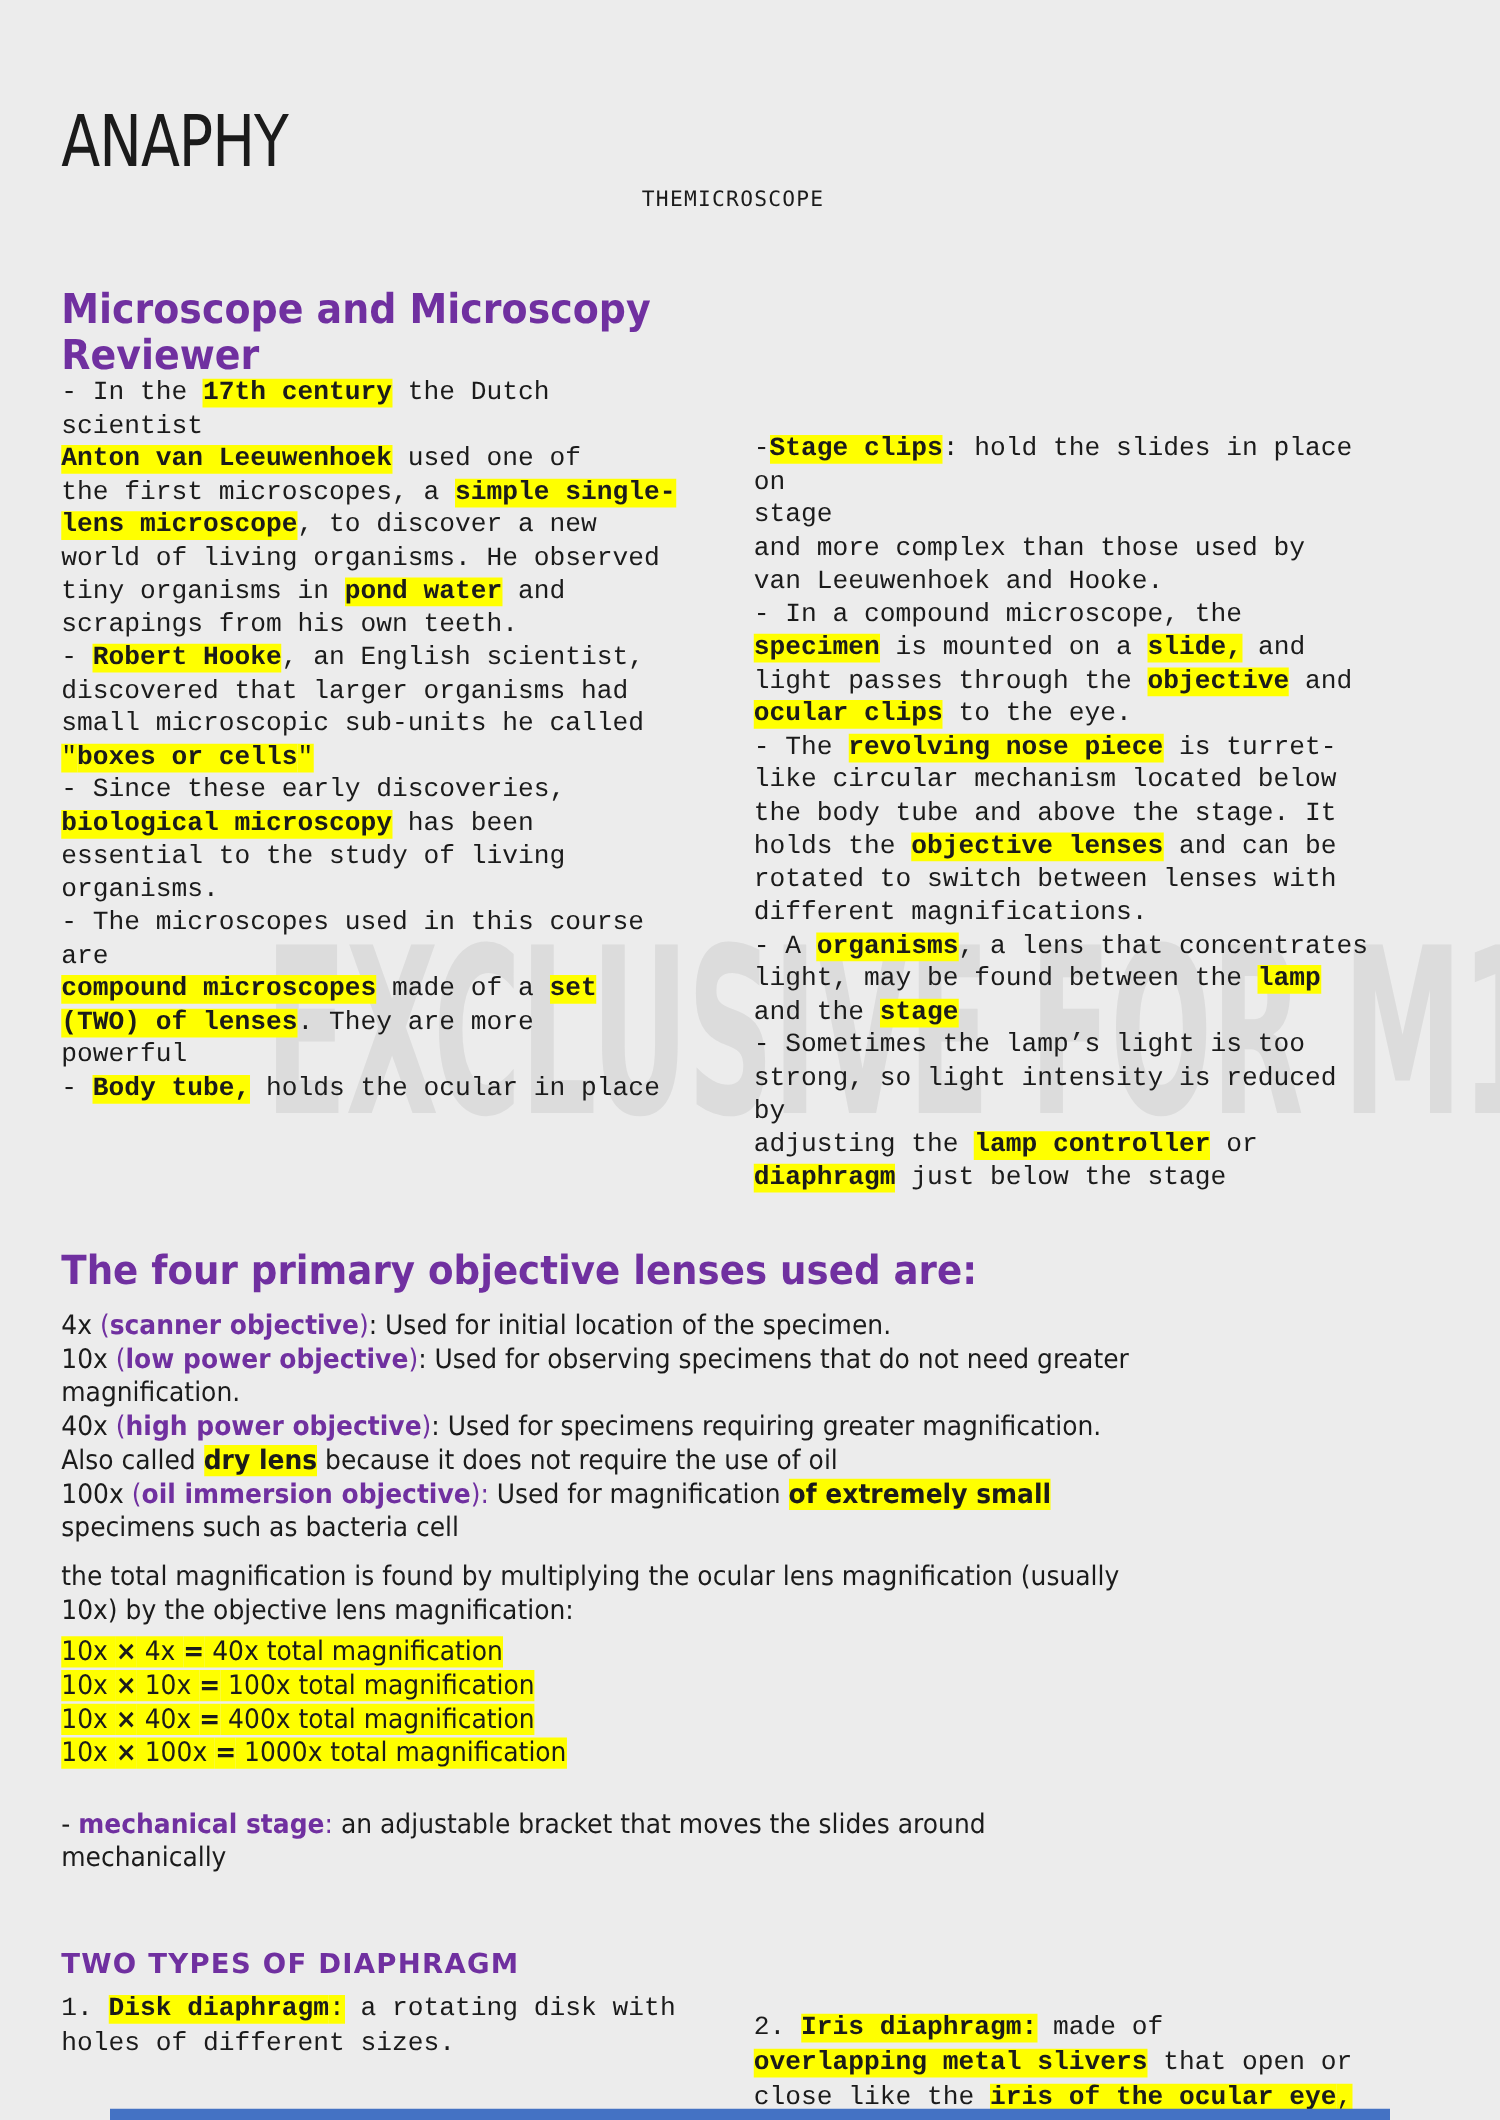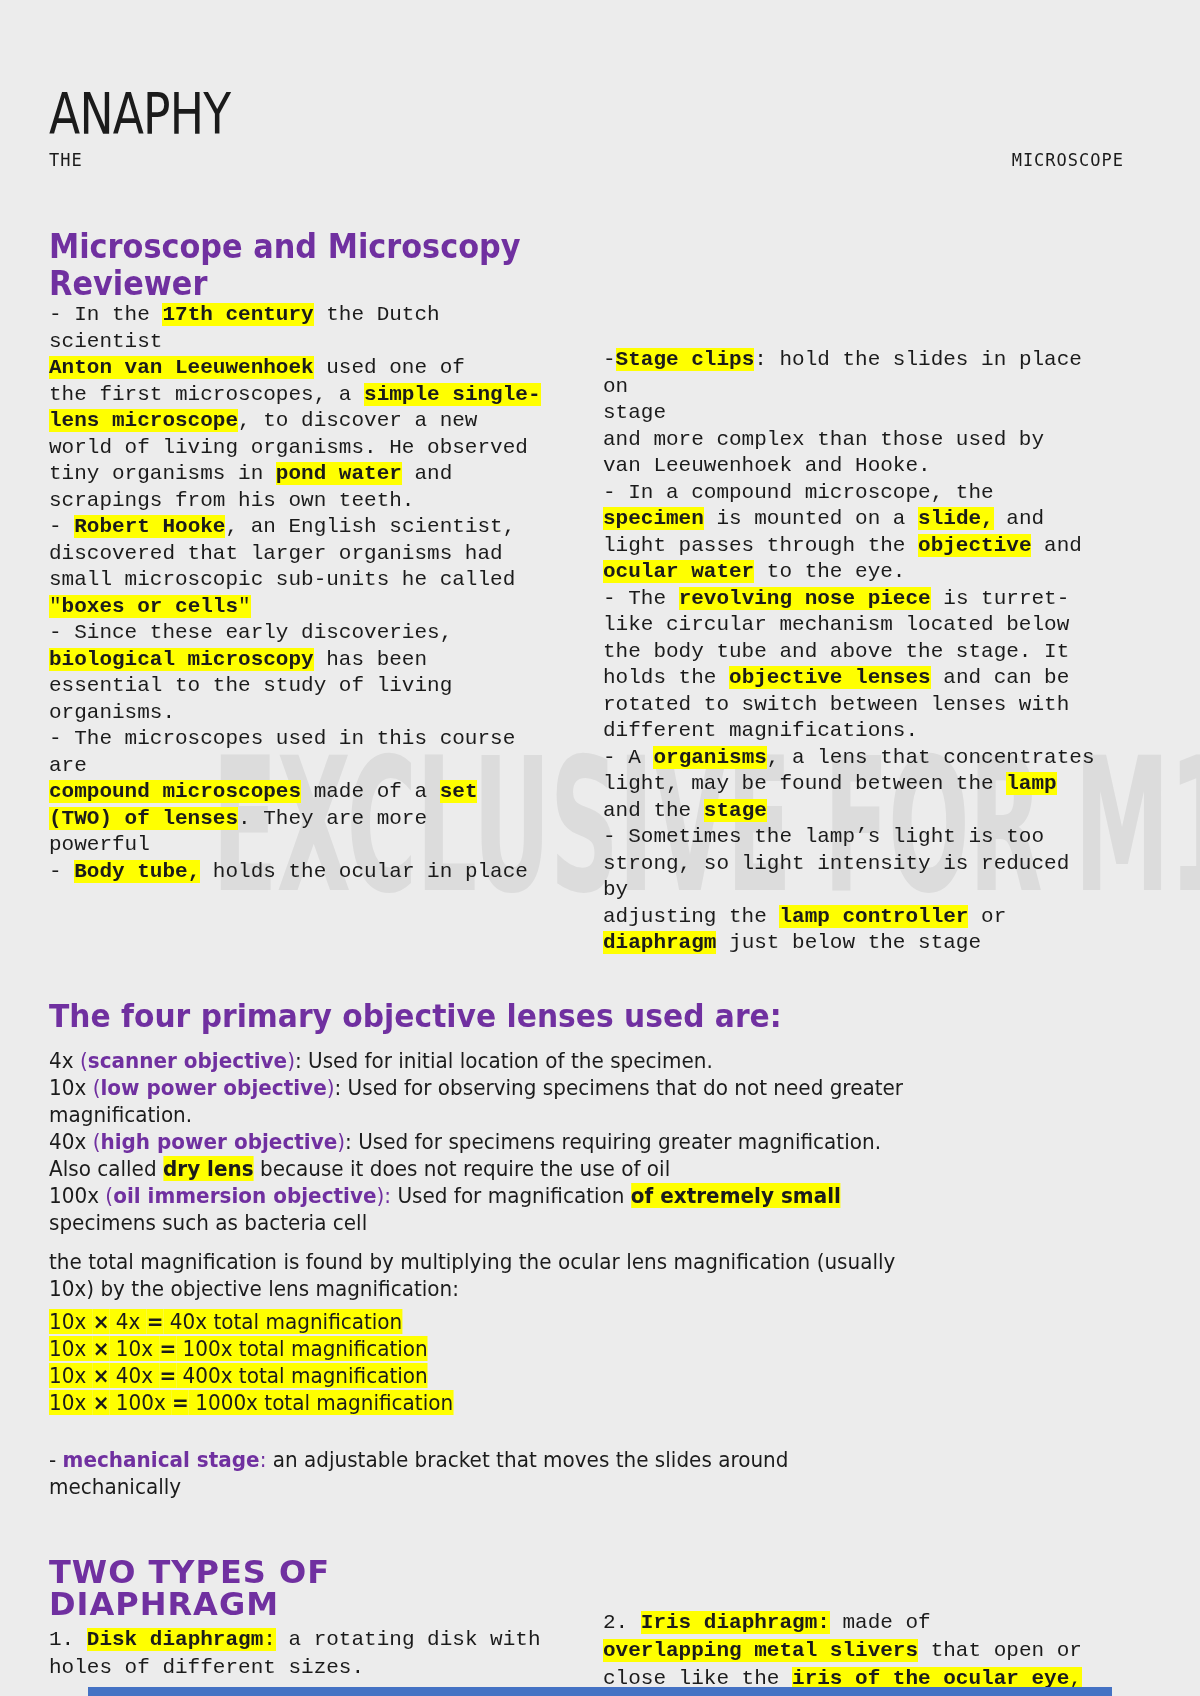--- a/index.html
+++ b/index.html
@@ -3,27 +3,27 @@
 <meta charset="utf-8">
 <style>
   html,body{margin:0;padding:0;}
   body{width:1200px;height:1696px;background:#ececec;font-family:"DejaVu Sans",sans-serif;color:#1b1b1b;}
   .page{position:relative;width:1200px;height:1696px;overflow:hidden;box-sizing:border-box;}
   .watermark{position:absolute;left:212px;top:718px;font-size:185px;font-weight:bold;color:#dcdcdc;
     white-space:nowrap;transform:scaleX(0.52);transform-origin:0 0;letter-spacing:-2px;z-index:0;}
   .content{position:relative;z-index:1;padding:86px 76px 0 49px;box-sizing:border-box;}
   .brand{font-size:57px;line-height:56px;font-weight:400;letter-spacing:-1px;
     transform:scaleX(0.8);transform-origin:0 0;white-space:nowrap;}
-  .subrow{display:flex;justify-content:space-between;margin-top:8px;}
+  .subrow{display:flex;justify-content:center;margin-top:8px;}
   .mono{font-family:"DejaVu Sans Mono","Liberation Mono",monospace;font-size:17px;letter-spacing:1px;}
   h1{color:#7030a0;font-size:33px;line-height:37px;font-weight:bold;margin:58px 0 0 0;
     transform:scaleX(0.92);transform-origin:0 0;white-space:nowrap;}
   h2{color:#7030a0;font-size:32px;line-height:38px;font-weight:bold;margin:40px 0 0 0;
     transform:scaleX(0.93);transform-origin:0 0;white-space:nowrap;}
-  h3{color:#7030a0;font-size:32px;line-height:32px;font-weight:bold;letter-spacing:1px;margin:0 0 6px 0;}
+  h3{color:#7030a0;font-size:22px;line-height:32px;font-weight:bold;letter-spacing:1px;margin:0 0 6px 0;}
   .cols{display:flex;margin-top:0;}
   .colL{width:512px;margin-right:42px;flex:none;}
   .colR{width:500px;flex:none;margin-top:45px;}
   .bp{font-size:21px;line-height:26.5px;margin:0;font-family:Liberation Mono, monospace;}
   .cond{transform:scaleX(0.93);transform-origin:0 0;width:1100px;}
   .lenslist{margin-top:12px;}
   .lp,.eq{font-size:21.5px;line-height:27px;margin:0;}
   .total{font-size:21.5px;line-height:27px;margin:12px 0 0 0;}
   .eqs{margin-top:6px;}
   .mech{font-size:21.5px;line-height:27px;margin:30px 0 0 0;}
@@ -56,21 +56,21 @@
       <div class="colL">
           <p class="bp">- In the <span class="hlb">17th century</span> the Dutch scientist<br><span class="hlb">Anton van Leeuwenhoek</span> used one of<br>the first microscopes, a <span class="hlb">simple single-</span><br><span class="hlb">lens microscope</span>, to discover a new<br>world of living organisms. He observed<br>tiny organisms in <span class="hlb">pond water</span> and<br>scrapings from his own teeth.</p>
           <p class="bp">- <span class="hlb">Robert Hooke</span>, an English scientist,<br>discovered that larger organisms had<br>small microscopic sub-units he called<br><span class="hl">"</span><span class="hlb">boxes or cells</span><span class="hl">"</span></p>
           <p class="bp">- Since these early discoveries,<br><span class="hlb">biological microscopy</span> has been<br>essential to the study of living<br>organisms.</p>
           <p class="bp">- The microscopes used in this course are<br><span class="hlb">compound microscopes</span> made of a <span class="hlb">set</span><br><span class="hlb">(TWO) of lenses</span>. They are more<br>powerful</p>
           <p class="bp">- <span class="hlb">Body tube,</span> holds the ocular in  place</p>
         </div>
       <div class="colR">
           <p class="bp">-<span class="hlb">Stage clips</span>: hold the slides in place on<br>stage</p>
           <p class="bp">and more complex than those used by<br>van Leeuwenhoek and Hooke.</p>
-          <p class="bp">- In a compound microscope, the<br><span class="hlb">specimen</span> is mounted on a <span class="hlb">slide,</span> and<br>light passes through the <span class="hlb">objective</span> and<br><span class="hlb">ocular water</span> to the eye.</p>
+          <p class="bp">- In a compound microscope, the<br><span class="hlb">specimen</span> is mounted on a <span class="hlb">slide,</span> and<br>light passes through the <span class="hlb">objective</span> and<br><span class="hlb">ocular clips</span> to the eye.</p>
           <p class="bp">- The <span class="hlb">revolving nose piece</span> is turret-<br>like circular mechanism located below<br>the body tube and above the stage. It<br>holds the <span class="hlb">objective lenses</span> and can be<br>rotated to switch between lenses with<br>different magnifications.</p>
           <p class="bp">- A <span class="hlb">organisms</span>, a lens that concentrates<br>light, may be found between the <span class="hlb">lamp</span><br>and the <span class="hlb">stage</span></p>
           <p class="bp">- Sometimes the lamp’s light is too<br>strong, so light intensity is reduced by<br>adjusting the <span class="hlb">lamp controller</span> or<br><span class="hlb">diaphragm</span> just below the stage</p>
         </div>
     </div>
 
     <h2>The four primary objective lenses used are:</h2>
 
     <div class="cond lenslist">
         <p class="lp">4x <span class="pu">(</span><span class="pub">scanner objective</span><span class="pu">)</span>: Used for initial location of the specimen.</p>

